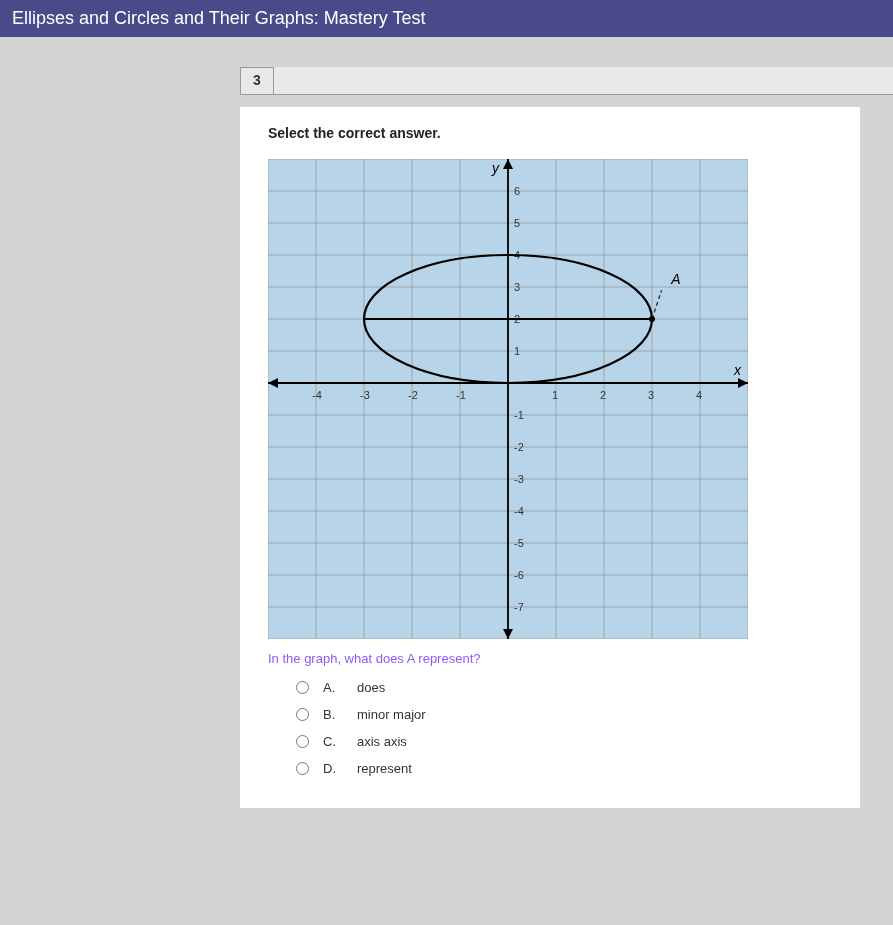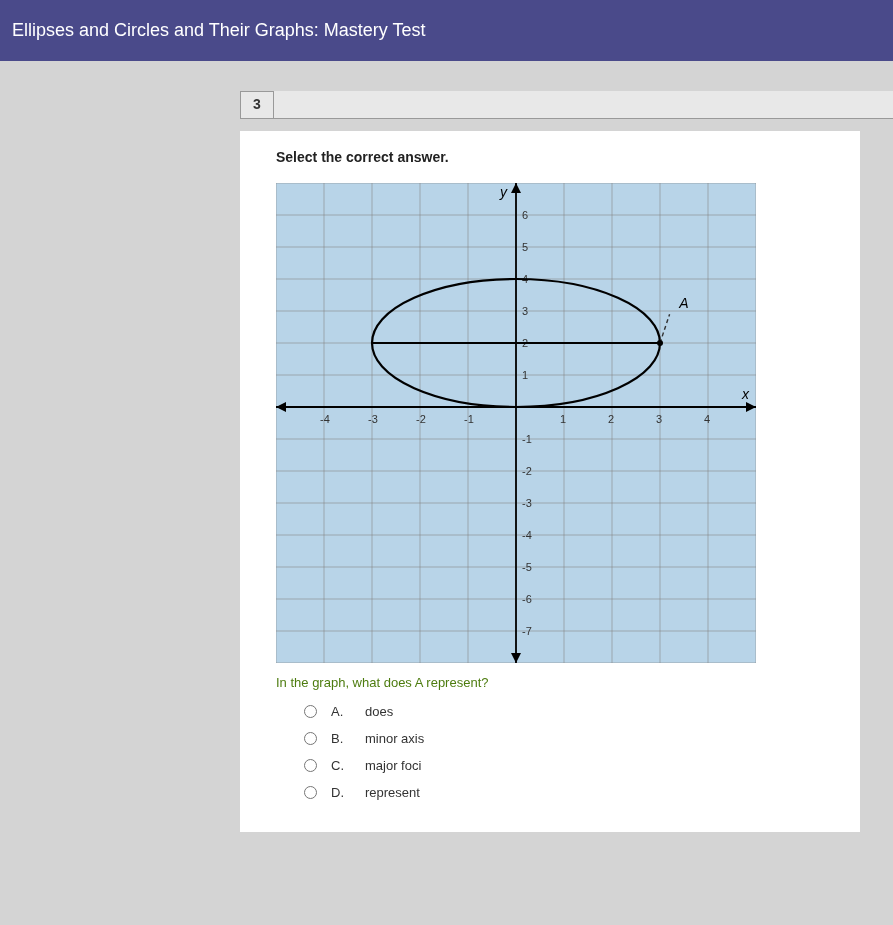--- a/index.html
+++ b/index.html
@@ -6,21 +6,21 @@
   body {
     font-family: Arial, sans-serif;
     background: #d4d4d4;
     width: 893px;
     height: 925px;
     overflow: hidden;
   }
   .title-bar {
     background: #4a4a8a;
     color: #fff;
-    padding: 20px 12px;
+    padding: 8px 12px;
     font-size: 18px;
     text-align: left;
   }
   .content-area {
     padding: 30px 0 0 240px;
   }
   .tab-row {
     display: flex;
     margin-bottom: 12px;
   }
@@ -34,36 +34,36 @@
   }
   .tab-rest {
     flex: 1;
     border-bottom: 1px solid #999;
     background: #e8e8e8;
     height: 28px;
   }
   .question-card {
     background: #fff;
     width: 620px;
-    padding: 18px 24px 20px 36px;
+    padding: 18px 24px 20px 28px;
   }
   .prompt {
     font-weight: bold;
     font-size: 14px;
     color: #222;
     margin-bottom: 18px;
   }
   .graph-wrap {
     width: 480px;
     height: 480px;
     margin-bottom: 12px;
   }
   .sub-question {
     font-size: 13px;
-    color: #4d7c0f;
+    color: #8b5cf6;
     margin: 8px 0 14px 0;
   }
   .choices {
     padding-left: 28px;
   }
   .choice {
     display: flex;
     align-items: center;
     gap: 14px;
     font-size: 13px;
@@ -165,26 +165,26 @@
 
     <div class="choices">
       <label class="choice">
         <input type="radio" name="ans" style="">
         <span class="letter">A.</span>
         <span>does</span>
       </label>
       <label class="choice">
         <input type="radio" name="ans" style="">
         <span class="letter">B.</span>
-        <span>minor axis</span>
+        <span>minor major</span>
       </label>
       <label class="choice">
         <input type="radio" name="ans" style="">
         <span class="letter">C.</span>
-        <span>major foci</span>
+        <span>axis axis</span>
       </label>
       <label class="choice">
         <input type="radio" name="ans" style="">
         <span class="letter">D.</span>
         <span>represent</span>
       </label>
     </div>
 
   </div>
 </div>

